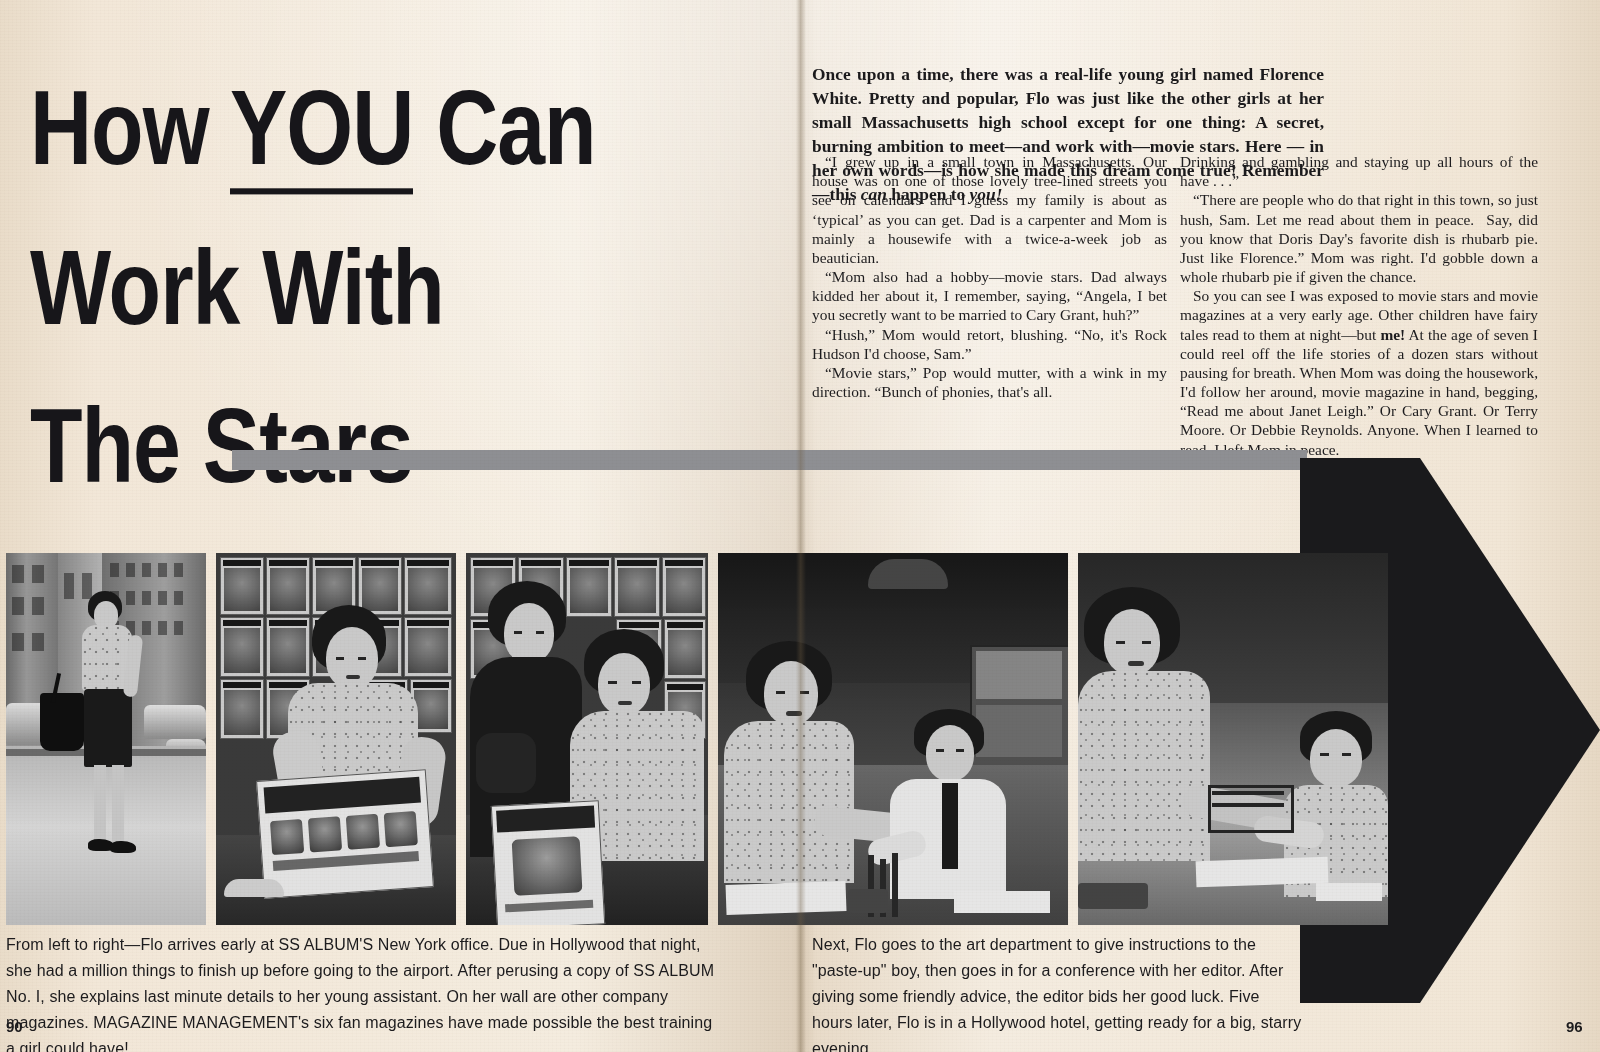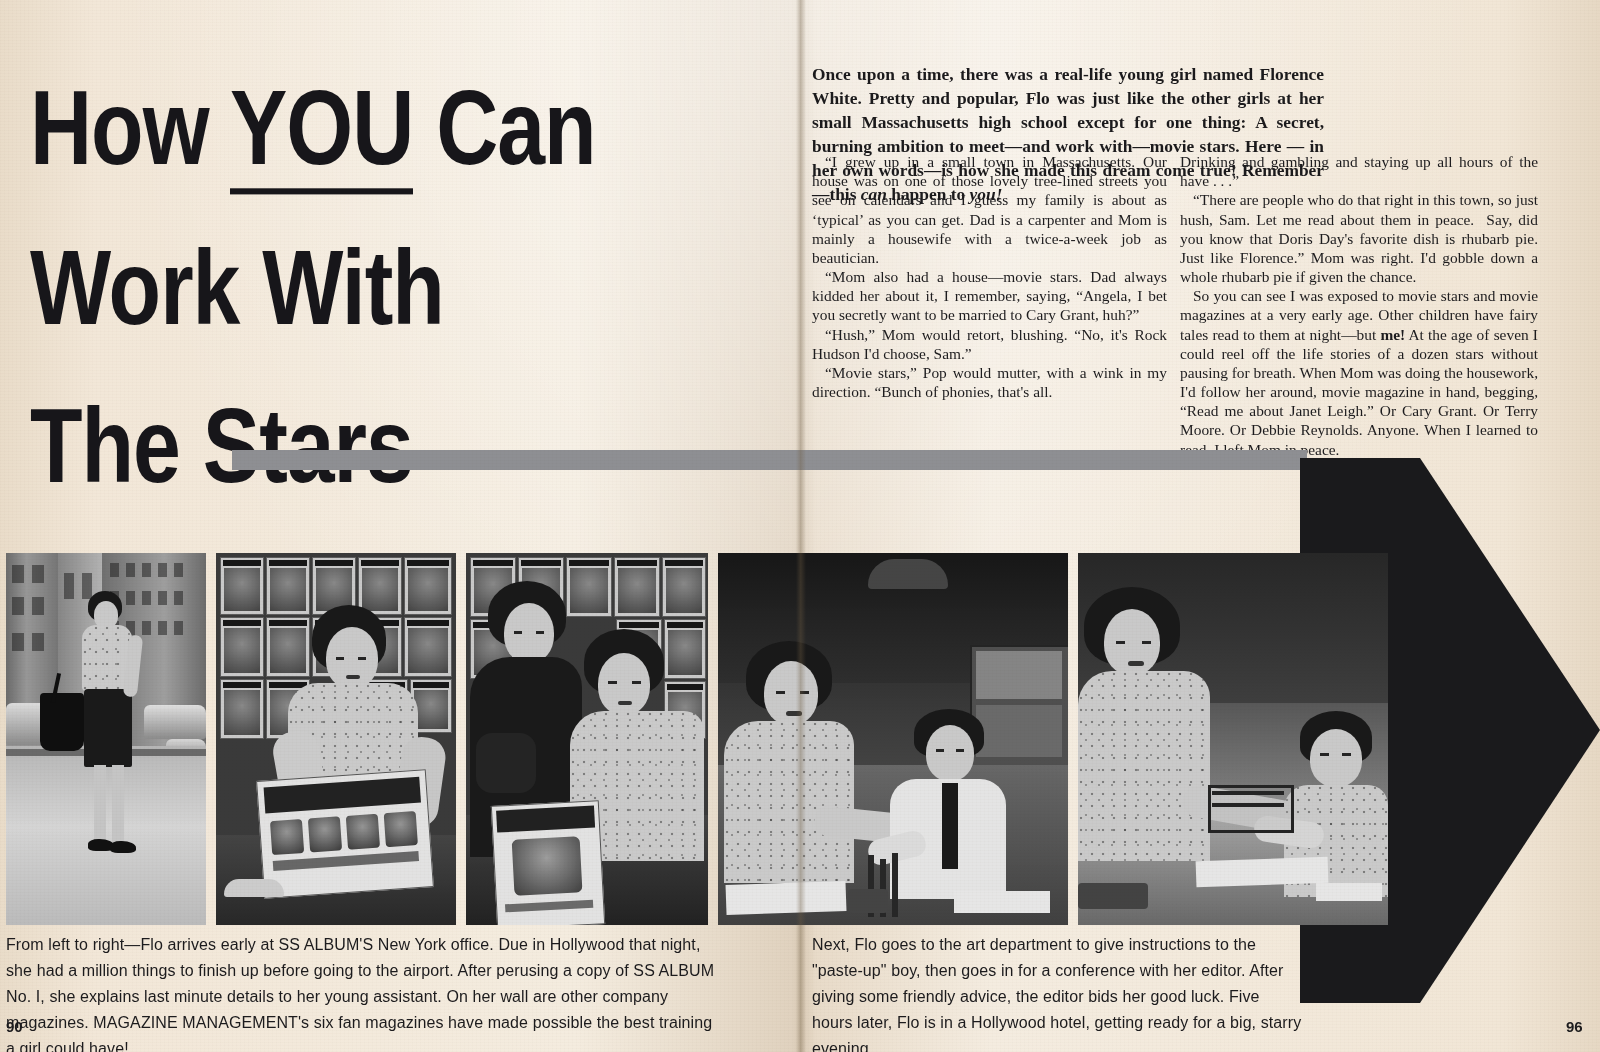--- a/index.html
+++ b/index.html
@@ -271,21 +271,21 @@
     <span class="ln">Work With</span>
     <span class="ln">The Stars</span>
   </div>
 
   <div class="deck">
     Once upon a time, there was a real-life young girl named Florence White. Pretty and popular, Flo was just like the other girls at her small Massachusetts high school except for one thing: A secret, burning ambition to meet—and work with—movie stars. Here — in her own words—is how she made this dream come true! Remember—this <em>can</em> happen to <em>you!</em>
   </div>
 
   <div class="col col-1">
     <p>“I grew up in a small town in Massachusetts. Our house was on one of those lovely tree-lined streets you see on calendars and I guess my family is about as ‘typical’ as you can get. Dad is a carpenter and Mom is mainly a housewife with a twice-a-week job as beautician.</p>
-    <p>“Mom also had a house—movie stars. Dad always kidded her about it, I remember, saying, “Angela, I bet you secretly want to be married to Cary Grant, huh?”</p>
+    <p>“Mom also had a hobby—movie stars. Dad always kidded her about it, I remember, saying, “Angela, I bet you secretly want to be married to Cary Grant, huh?”</p>
     <p>“Hush,” Mom would retort, blushing. “No, it's Rock Hudson I'd choose, Sam.”</p>
     <p>“Movie stars,” Pop would mutter, with a wink in my direction. “Bunch of phonies, that's all.</p>
   </div>
 
   <div class="col col-2">
     <p class="noind">Drinking and gambling and staying up all hours of the have . . .”</p>
     <p>“There are people who do that right in this town, so just hush, Sam. Let me read about them in peace.&nbsp; Say, did you know that Doris Day's favorite dish is rhubarb pie. Just like Florence.” Mom was right. I'd gobble down a whole rhubarb pie if given the chance.</p>
     <p>So you can see I was exposed to movie stars and movie magazines at a very early age. Other children have fairy tales read to them at night—but <b>me!</b> At the age of seven I could reel off the life stories of a dozen stars without pausing for breath. When Mom was doing the housework, I'd follow her around, movie magazine in hand, begging, “Read me about Janet Leigh.” Or Cary Grant. Or Terry Moore. Or Debbie Reynolds. Anyone. When I learned to read, I left Mom in peace.</p>
   </div>
 

